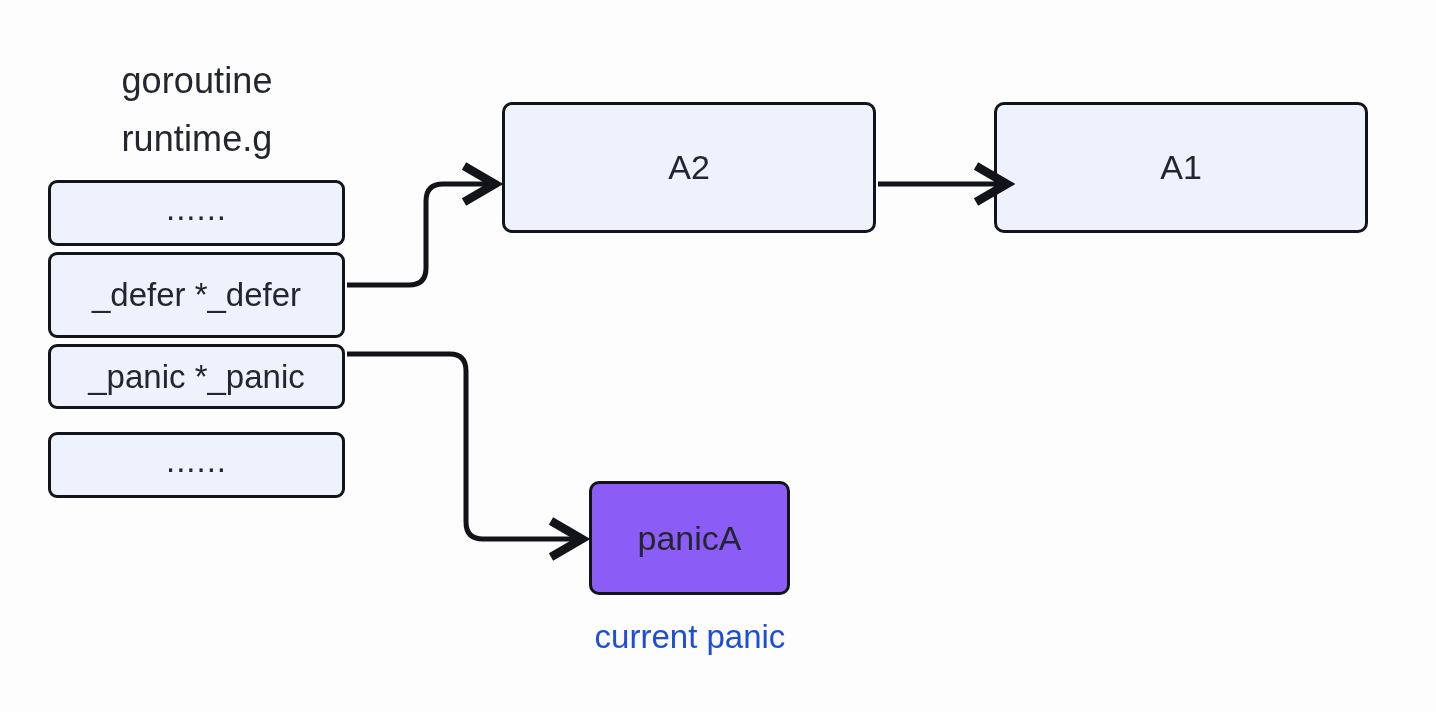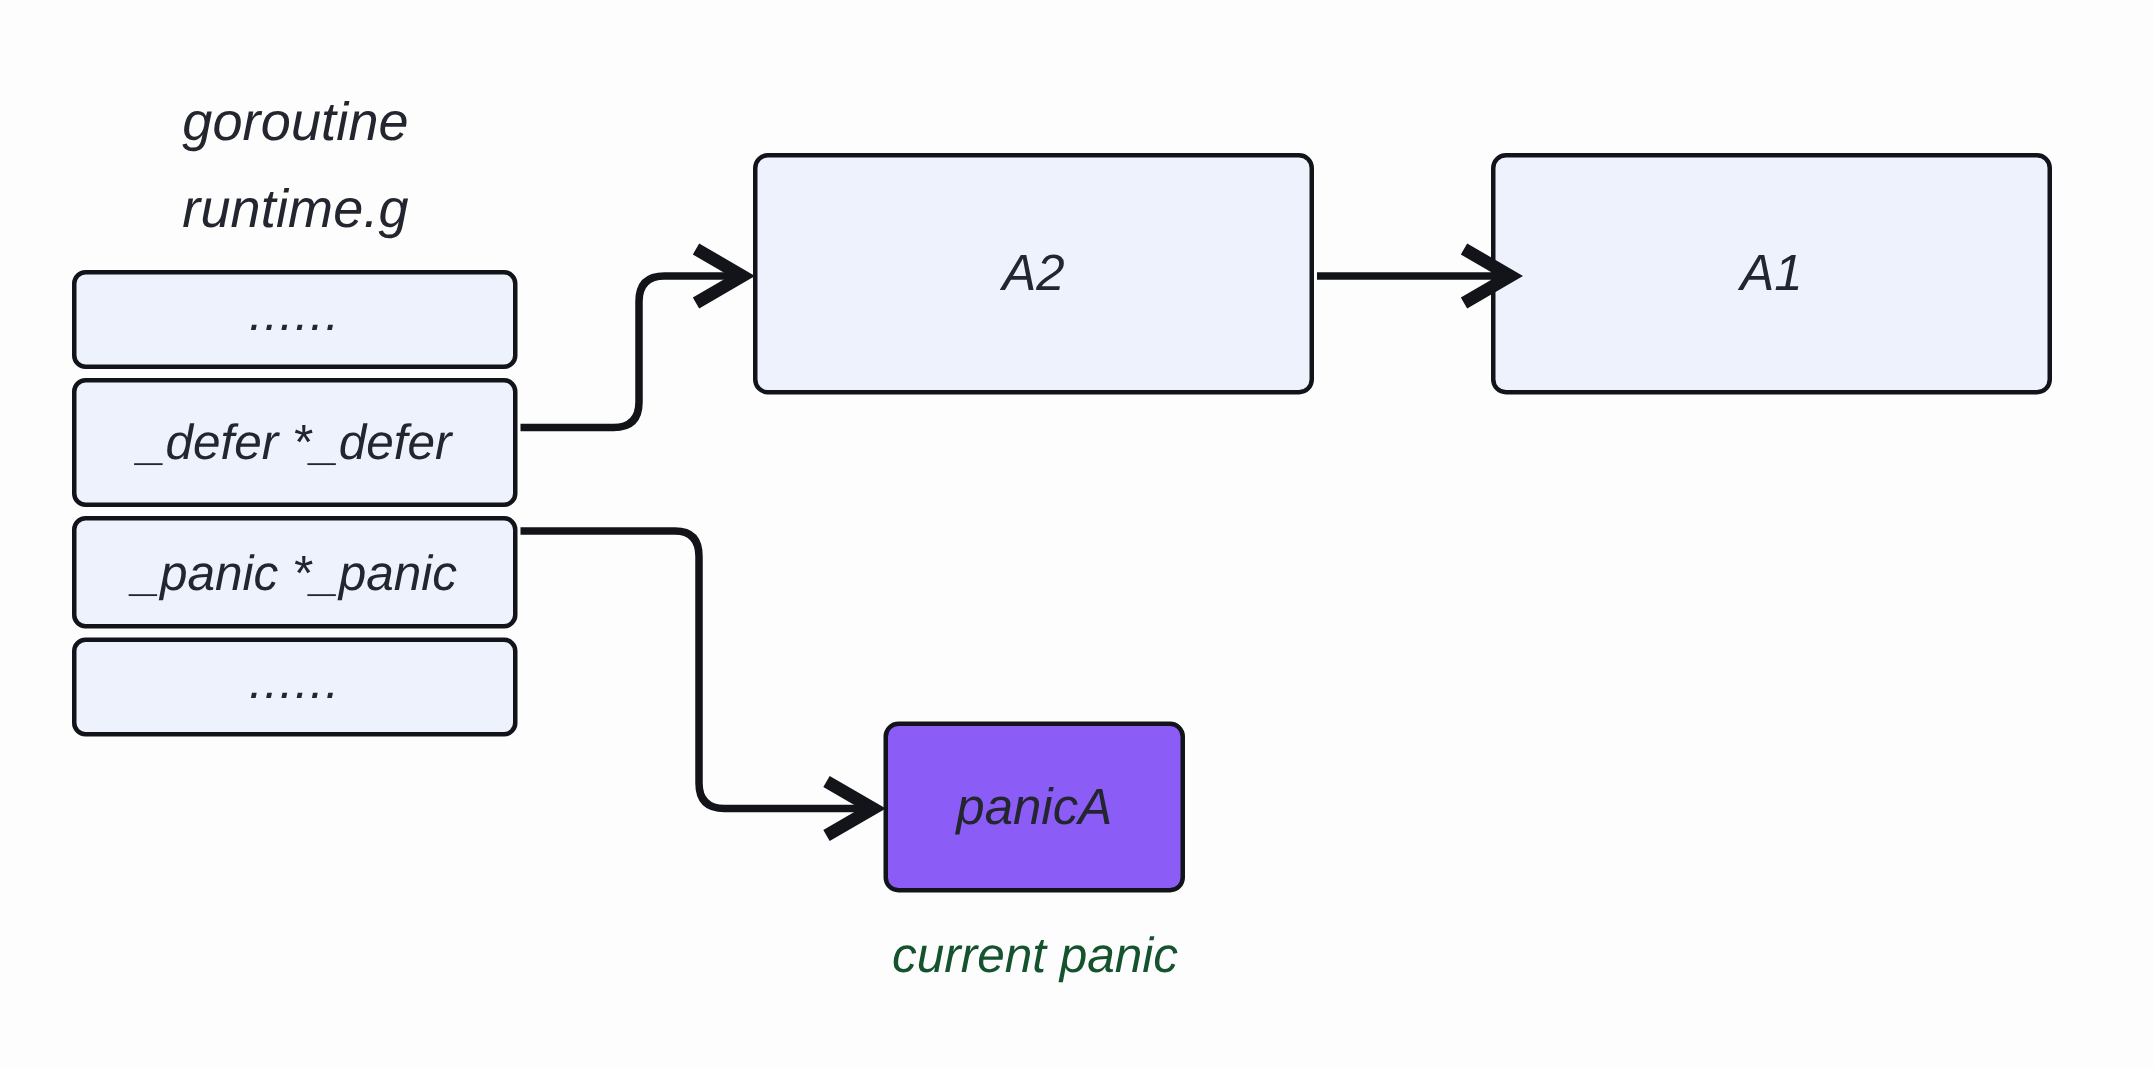--- a/index.html
+++ b/index.html
@@ -9,21 +9,20 @@
   }
   body {
     font-family: "Liberation Sans", "DejaVu Sans", sans-serif;
   }
   #canvas {
     position: relative;
     width: 1436px;
     height: 712px;
     background: #fdfdfd;
     overflow: hidden;
-    font-style: italic;
   }
   svg.edge-layer {
     position: absolute;
     left: 0;
     top: 0;
     width: 1436px;
     height: 712px;
     pointer-events: none;
   }
 
@@ -56,21 +55,21 @@
     border-radius: 9px;
     color: #24262f;
     font-size: 33px;
     display: flex;
     align-items: center;
     justify-content: center;
     white-space: nowrap;
   }
   .field-box.b1 { height: 66px; margin-bottom: 6px; }
   .field-box.b2 { height: 86px; margin-bottom: 6px; }
-  .field-box.b3 { height: 75px; margin-bottom: 6px; }
+  .field-box.b3 { height: 65px; margin-bottom: 23px; }
   .field-box.b4 { height: 66px; }
   .field-box .ellipsis {
     font-size: 33px;
     letter-spacing: 1px;
     transform: translateY(-4px);
   }
 
   
   .node-box {
     position: absolute;
@@ -79,21 +78,21 @@
     border-radius: 10px;
     color: #24262f;
     display: flex;
     align-items: center;
     justify-content: center;
     white-space: nowrap;
   }
   .node-box.frame {
     background: #edf2fc;
     width: 374px;
-    height: 161px;
+    height: 131px;
     top: 102px;
     font-size: 34px;
   }
   .node-box.frame.a2 { left: 502px; }
   .node-box.frame.a1 { left: 994px; text-align: right; }
 
   .node-box.panic {
     background: #8b5cf6;
     width: 201px;
     height: 114px;
@@ -101,21 +100,21 @@
     top: 481px;
     font-size: 34px;
   }
 
   .caption {
     position: absolute;
     left: 540px;
     top: 618px;
     width: 300px;
     text-align: center;
-    color: #14532d;
+    color: #1d4ed8;
     font-size: 33px;
     white-space: nowrap;
   }
 </style>
 </head>
 <body>
 
 <div id="canvas">
 
   <div class="struct-title">

